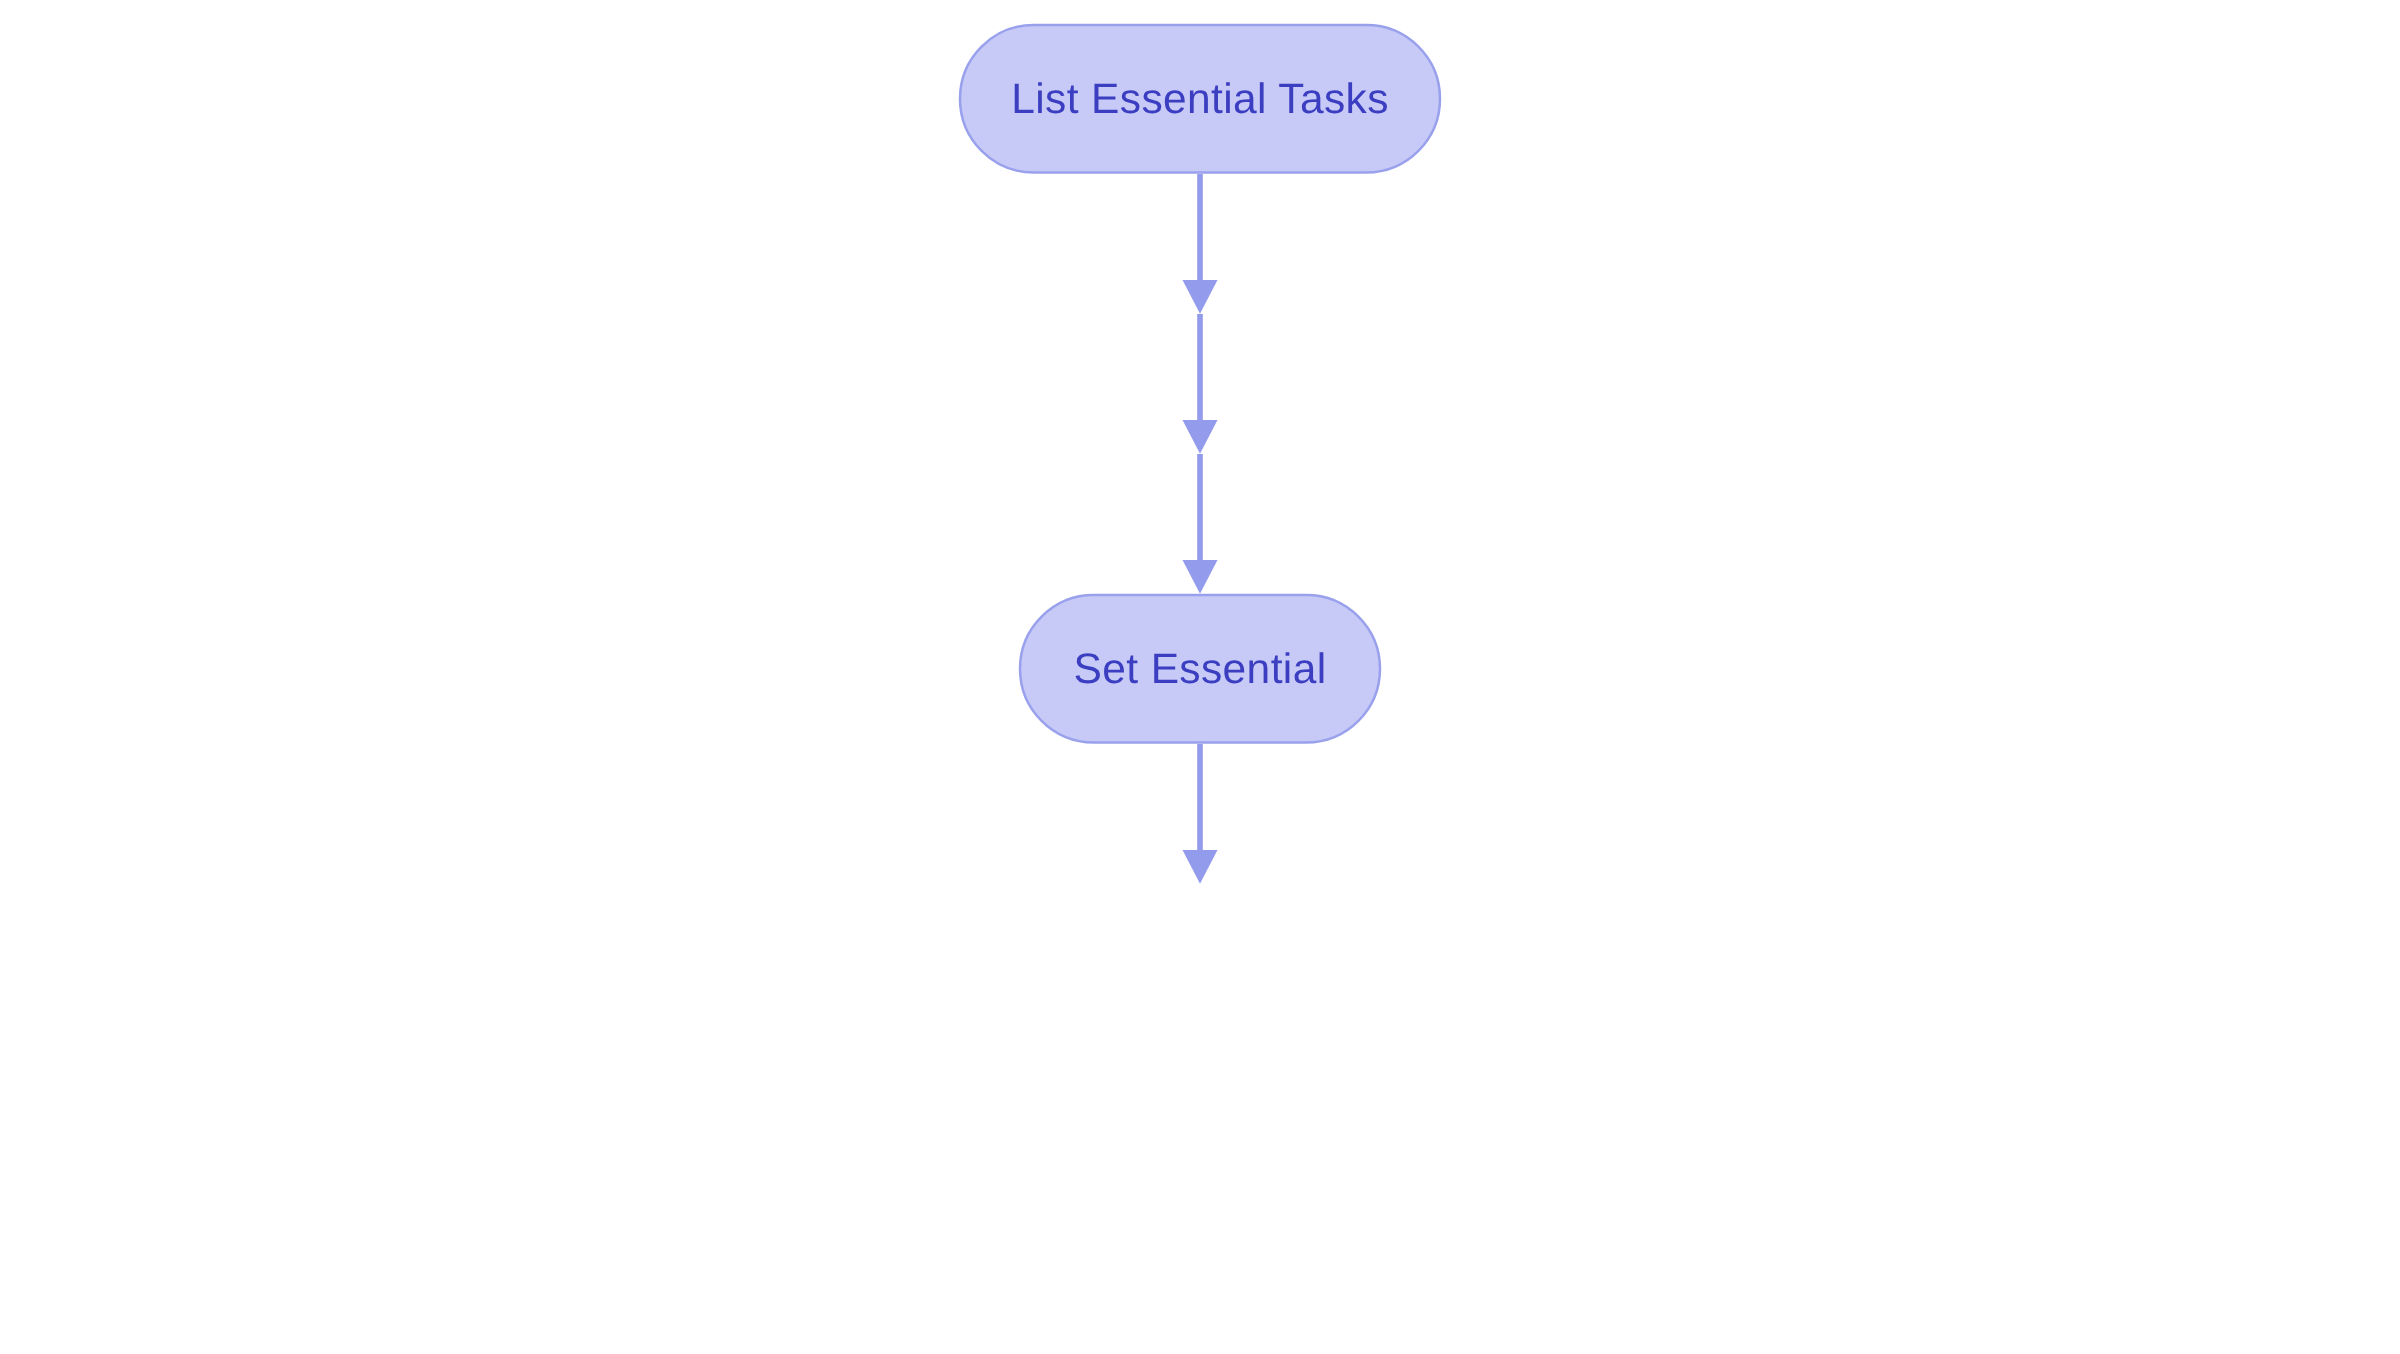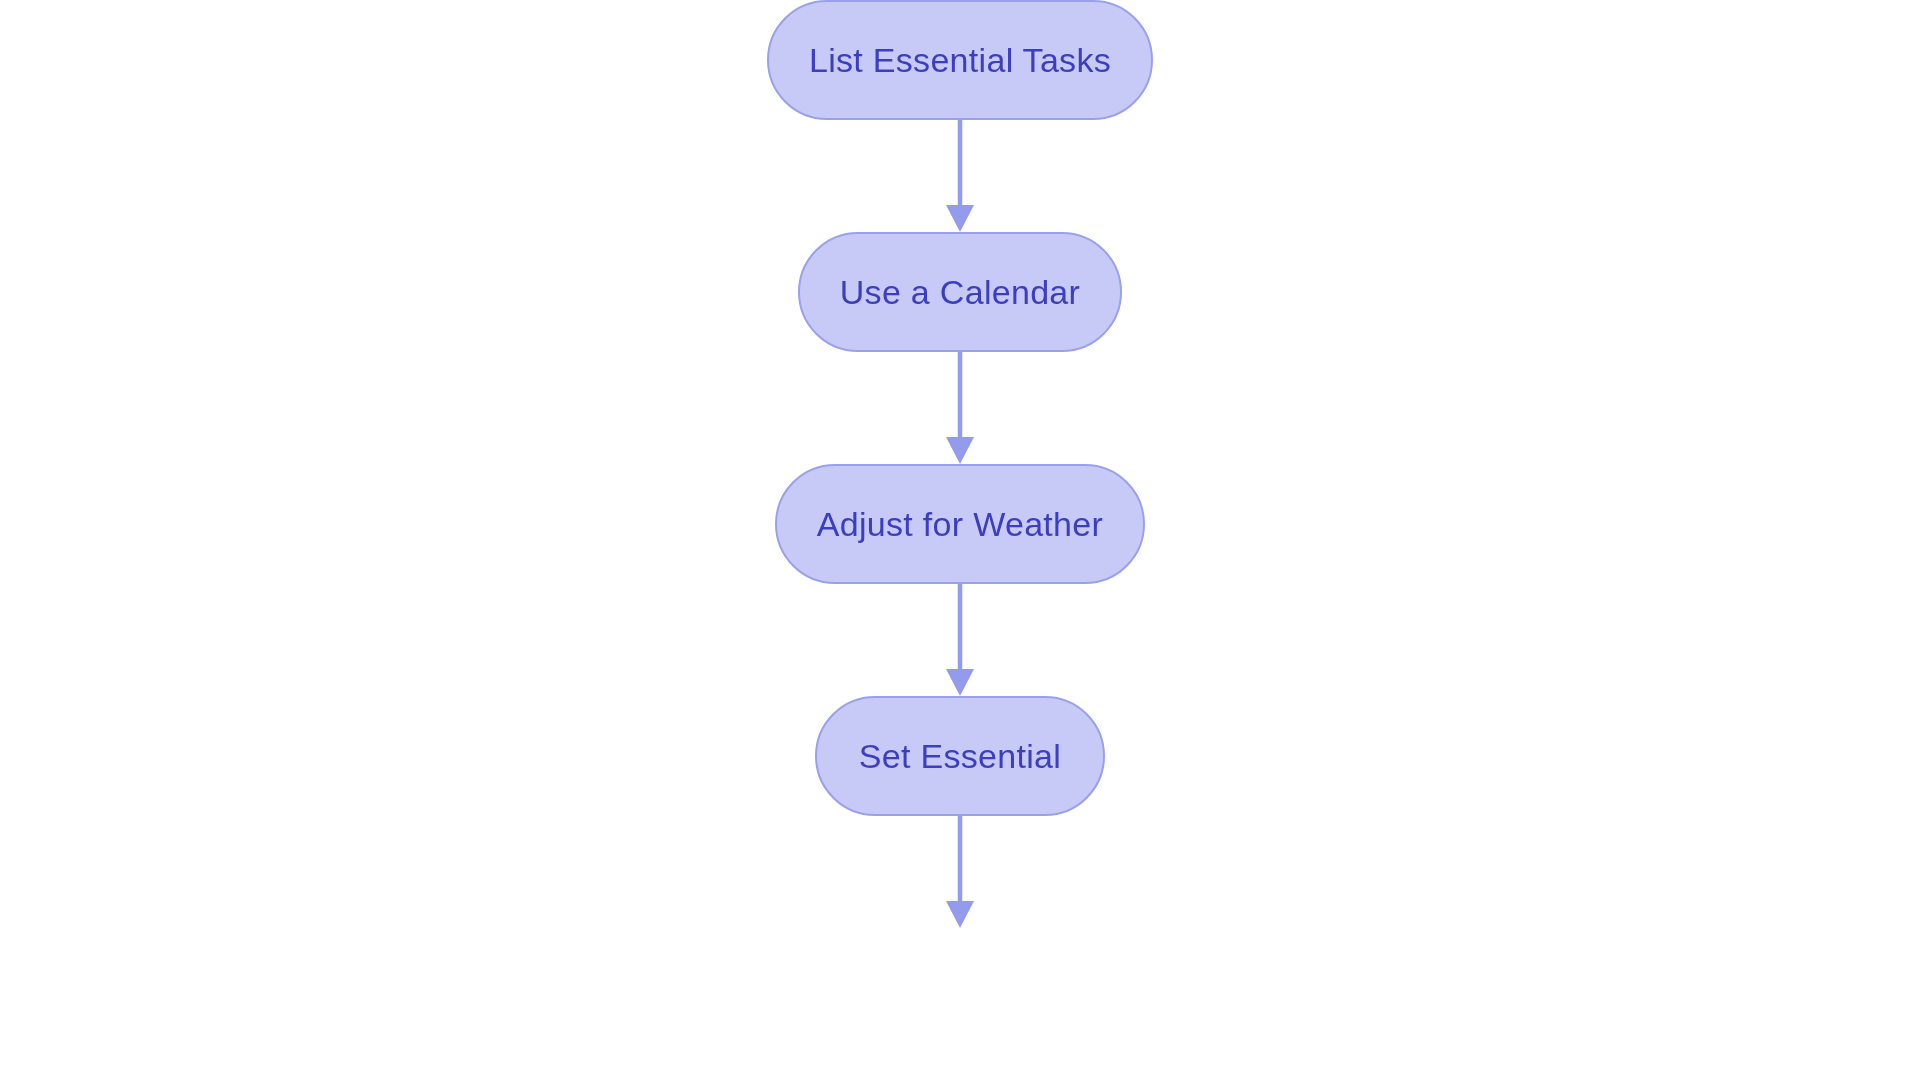--- a/index.html
+++ b/index.html
@@ -13,20 +13,21 @@
   html, body {
     width: 1920px;
     height: 1083px;
     background: var(--background);
     overflow: hidden;
     font-family: "Liberation Sans", "DejaVu Sans", sans-serif;
   }
   .canvas {
     width: 100%;
     height: 100%;
+    padding-top: 19px;
     display: flex;
     flex-direction: column;
     align-items: center;
   }
   .node {
     height: 120px;
     min-width: 290px;
     padding: 0 40px;
     border: 2px solid var(--node-border);
     border-radius: 60px;
@@ -64,32 +65,26 @@
 
   <div class="node">
     <span class="node-label">List Essential Tasks</span>
   </div>
 
   <svg class="connector" viewBox="0 0 34 112" xmlns="http://www.w3.org/2000/svg">
     <line x1="17" y1="0" x2="17" y2="88"></line>
     <polygon points="3,85 31,85 17,112"></polygon>
   </svg>
 
-  <div class="node">
-    <span class="node-label">Use a Calendar</span>
-  </div>
 
   <svg class="connector" viewBox="0 0 34 112" xmlns="http://www.w3.org/2000/svg">
     <line x1="17" y1="0" x2="17" y2="88"></line>
     <polygon points="3,85 31,85 17,112"></polygon>
   </svg>
 
-  <div class="node">
-    <span class="node-label">Adjust for Weather</span>
-  </div>
 
   <svg class="connector" viewBox="0 0 34 112" xmlns="http://www.w3.org/2000/svg">
     <line x1="17" y1="0" x2="17" y2="88"></line>
     <polygon points="3,85 31,85 17,112"></polygon>
   </svg>
 
   <div class="node">
     <span class="node-label">Set Essential</span>
   </div>
 

